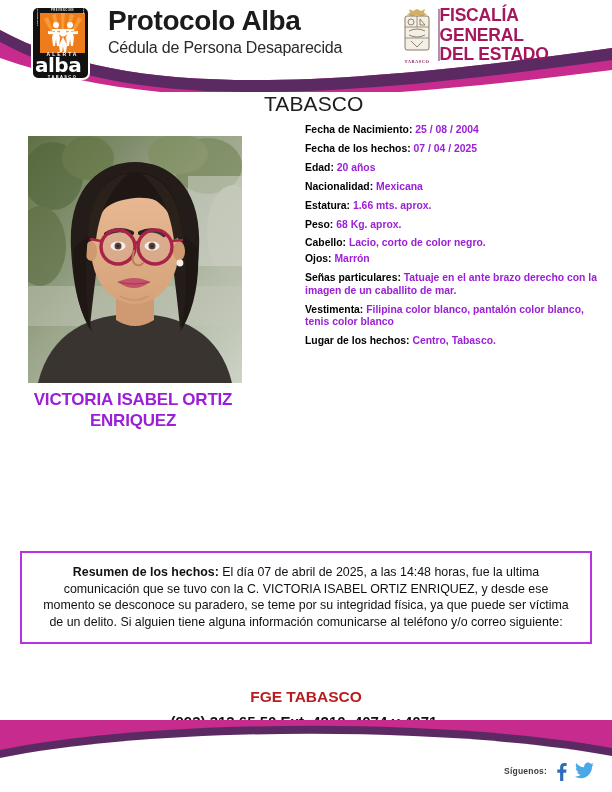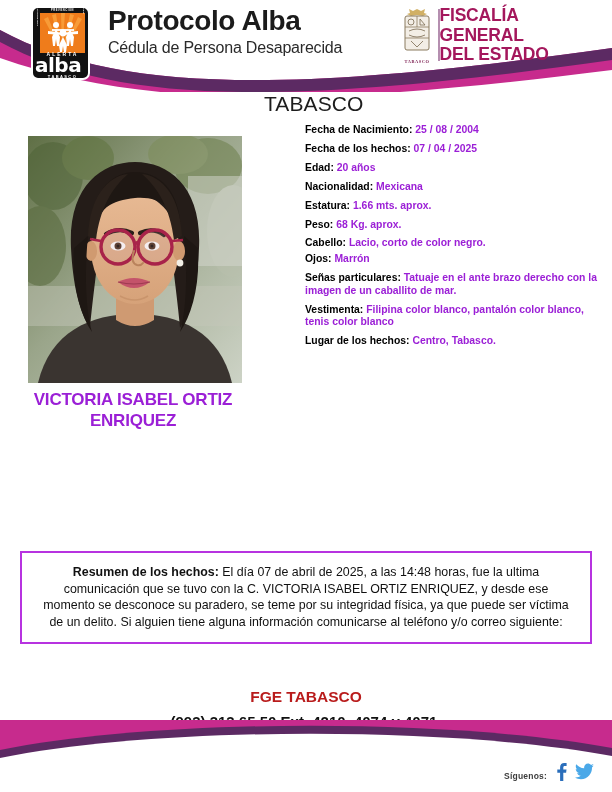--- a/index.html
+++ b/index.html
@@ -307,21 +307,21 @@
   .footer-wave {
     position: absolute;
     left: 0; top: 0;
     width: 612px; height: 80px;
   }
   .social {
     position: absolute;
     right: 18px;
     top: 49px;
     display: flex;
-    align-items: flex-end;
+    align-items: center;
     gap: 7px;
   }
   .social-label {
     font-size: 8.5px;
     font-weight: bold;
     color: #3d3d3d;
     letter-spacing: .2px;
   }
 </style>
 </head>

